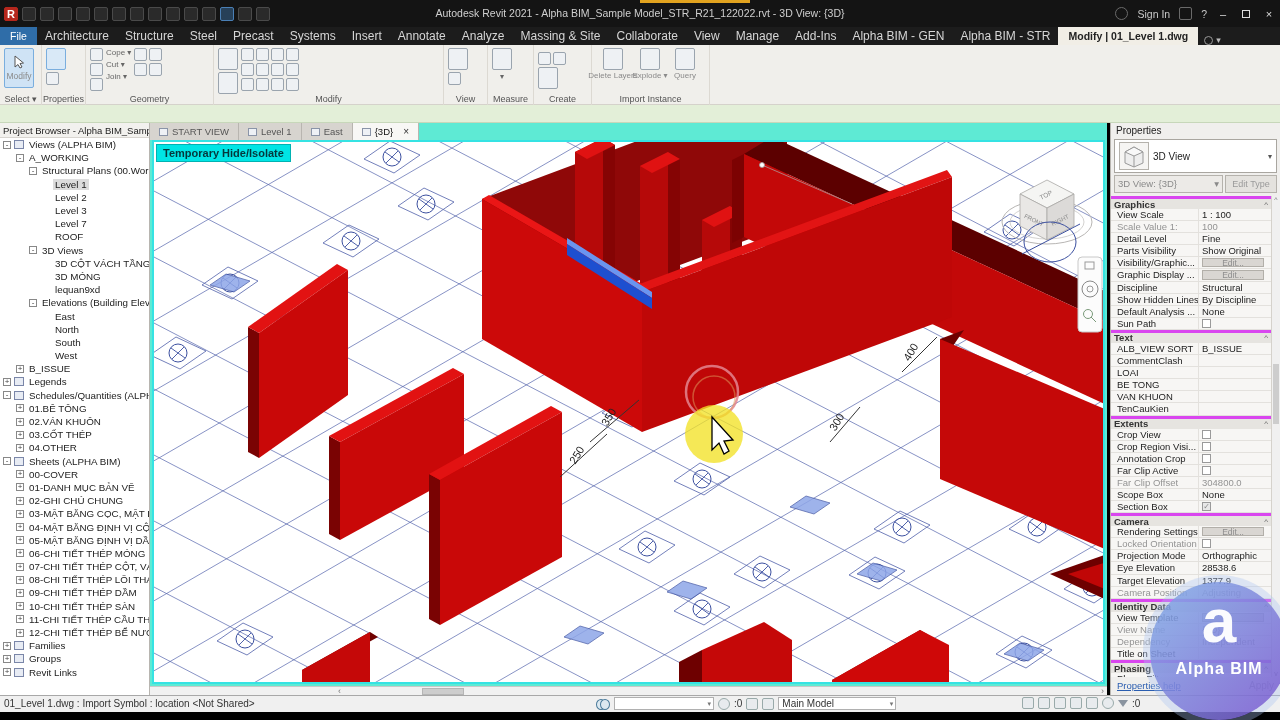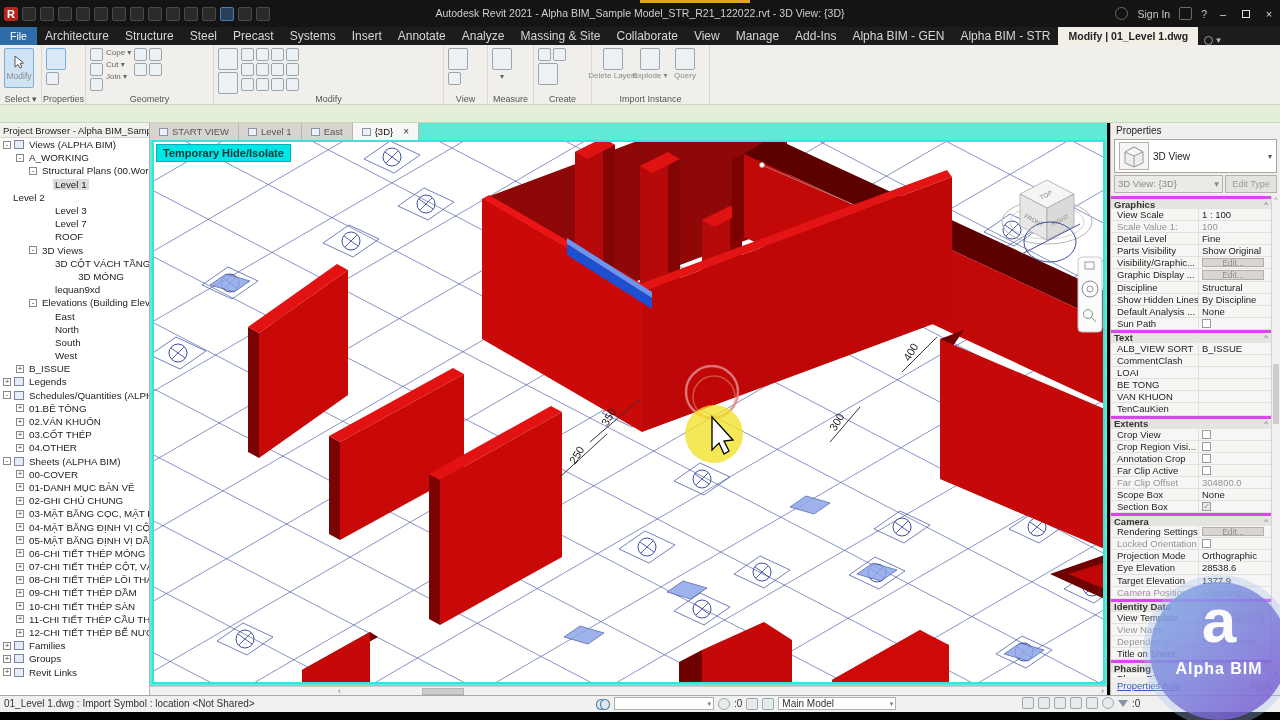--- a/index.html
+++ b/index.html
@@ -251,21 +251,21 @@
         </div>
       <div class="plabel">View</div>
     </div>
     <div class="rpanel" style="width:46px;">
       <div class="icol">
           <div class="ic b"></div>
           <div class="minitxt" style="text-align:center;">▾</div>
         </div>
       <div class="plabel">Measure</div>
     </div>
-    <div class="rpanel" style="width:58px;">
+    <div class="rpanel" style="width:58px;align-items:center;">
       <div class="icol">
           <div class="irow">
             <div class="ic"></div>
             <div class="ic"></div>
           </div>
           <div class="ic b"></div>
         </div>
       <div class="plabel">Create</div>
     </div>
     <div class="rpanel" style="width:118px;">
@@ -301,21 +301,21 @@
           <span class="tlabel">A_WORKING</span>
         </div>
         <div class="trow" style="padding-left: 29px;">
           <span class="texp">-</span>
           <span class="tlabel">Structural Plans (00.Working</span>
         </div>
         <div class="trow sel" style="padding-left: 42px;">
           <span style="width: 11px; flex: 0 0 auto; display: inline-block;"></span>
           <span class="tlabel">Level 1</span>
         </div>
-        <div class="trow" style="">
+        <div class="trow" style="padding-left: 42px;">
           <span style="width: 11px; flex: 0 0 auto; display: inline-block;"></span>
           <span class="tlabel">Level 2</span>
         </div>
         <div class="trow" style="padding-left: 42px;">
           <span style="width: 11px; flex: 0 0 auto; display: inline-block;"></span>
           <span class="tlabel">Level 3</span>
         </div>
         <div class="trow" style="padding-left: 42px;">
           <span style="width: 11px; flex: 0 0 auto; display: inline-block;"></span>
           <span class="tlabel">Level 7</span>
@@ -325,21 +325,21 @@
           <span class="tlabel">ROOF</span>
         </div>
         <div class="trow" style="padding-left: 29px;">
           <span class="texp">-</span>
           <span class="tlabel">3D Views</span>
         </div>
         <div class="trow" style="padding-left: 42px;">
           <span style="width: 11px; flex: 0 0 auto; display: inline-block;"></span>
           <span class="tlabel">3D CỘT VÁCH TẦNG 1</span>
         </div>
-        <div class="trow" style="padding-left: 42px; justify-content: center;">
+        <div class="trow" style="padding-left: 42px;">
           <span style="width: 11px; flex: 0 0 auto; display: inline-block;"></span>
           <span class="tlabel">3D MÓNG</span>
         </div>
         <div class="trow" style="padding-left: 42px;">
           <span style="width: 11px; flex: 0 0 auto; display: inline-block;"></span>
           <span class="tlabel">lequan9xd</span>
         </div>
         <div class="trow" style="padding-left: 29px;">
           <span class="texp">-</span>
           <span class="tlabel">Elevations (Building Elevation</span>

